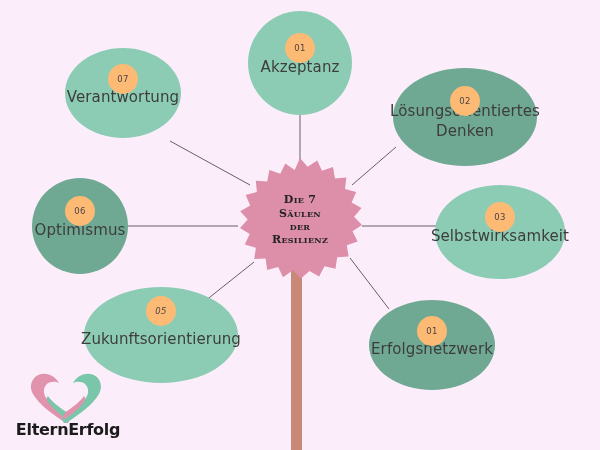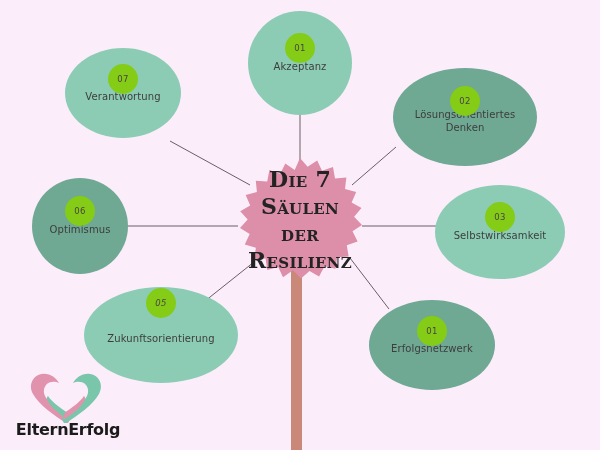--- a/index.html
+++ b/index.html
@@ -30,33 +30,33 @@
     position: absolute;
     display: flex;
     align-items: center;
     justify-content: center;
     border-radius: 50%;
     box-sizing: border-box;
     padding: 0 10px;
   }
   .node-label {
     color: #3d3d3d;
-    font-size: 10px;
+    font-size: 15px;
     line-height: 1.28;
     text-align: center;
     letter-spacing: 0.1px;
     margin-top: 9px;
     white-space: pre-line;
   }
   .badge {
     position: absolute;
     width: 30px;
     height: 30px;
     border-radius: 50%;
-    background: #84cc16;
+    background: #fdba74;
     display: flex;
     align-items: center;
     justify-content: center;
     left: 50%;
     margin-left: -15px;
   }
   .badge-text {
     color: #4a4347;
     font-size: 8.5px;
     letter-spacing: 0.3px;
@@ -76,21 +76,21 @@
     width: 124px;
     height: 124px;
     display: flex;
     flex-direction: column;
     align-items: center;
     justify-content: center;
     font-family: "DejaVu Serif", serif;
     color: #232323;
     font-weight: bold;
     font-variant: small-caps;
-    font-size: 22px;
+    font-size: 11px;
     line-height: 1.22;
     text-align: center;
     letter-spacing: 0.3px;
     white-space: pre-line;
   }
   
   #logo {
     position: absolute;
     left: 4px;
     top: 372px;
@@ -158,21 +158,21 @@
   </div>
 
   <div class="node" style="left:369px; top:300px; width:126px; height:90px; background:#6FA893;">
     <div class="badge" style="top:16px;">
       <span class="badge-text">01</span>
     </div>
     <div class="node-label">Erfolgsnetzwerk</div>
   </div>
 
   <div class="node" style="left:84px; top:287px; width:154px; height:96px; background:#8CCCB4;">
-    <div class="badge" style="top:1px;font-style:italic;">
+    <div class="badge" style="top:9px;font-style:italic;">
       <span class="badge-text">05</span>
     </div>
     <div class="node-label">Zukunftsorientierung</div>
   </div>
 
   <div class="node" style="left:32px; top:178px; width:96px; height:96px; background:#6FA893;">
     <div class="badge" style="top:18px;">
       <span class="badge-text">06</span>
     </div>
     <div class="node-label">Optimismus</div>

